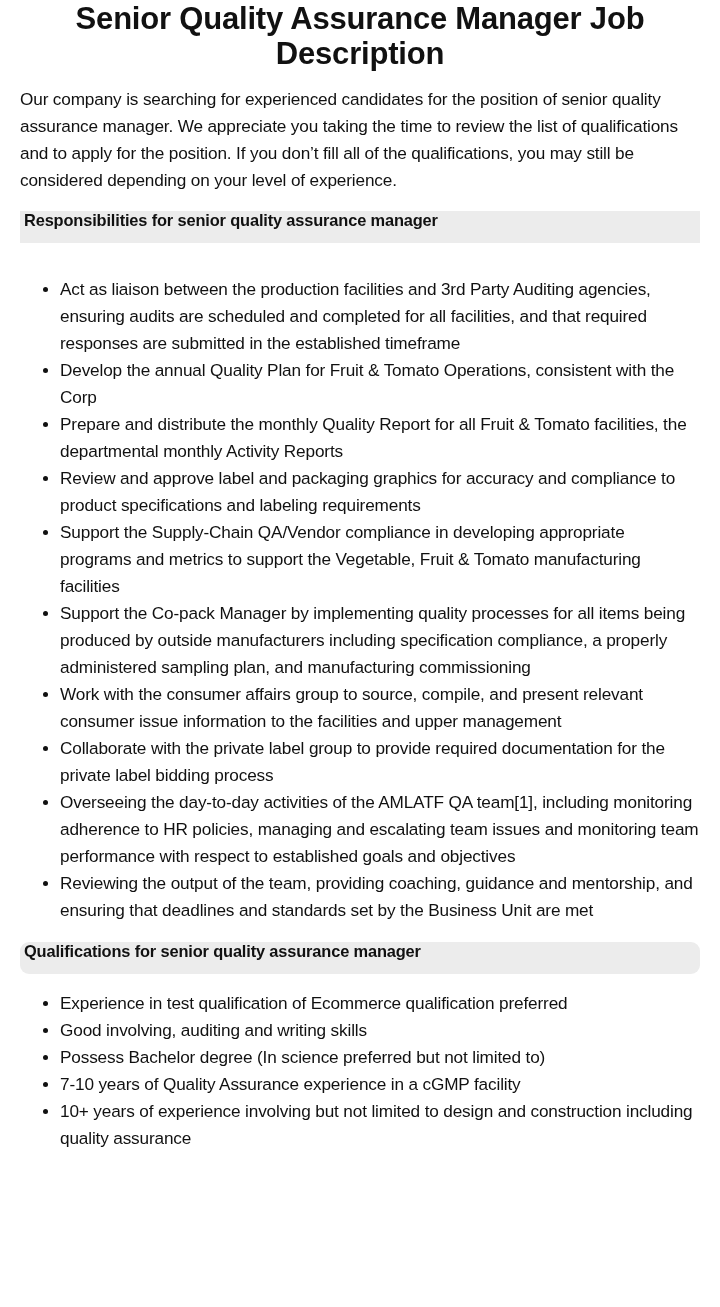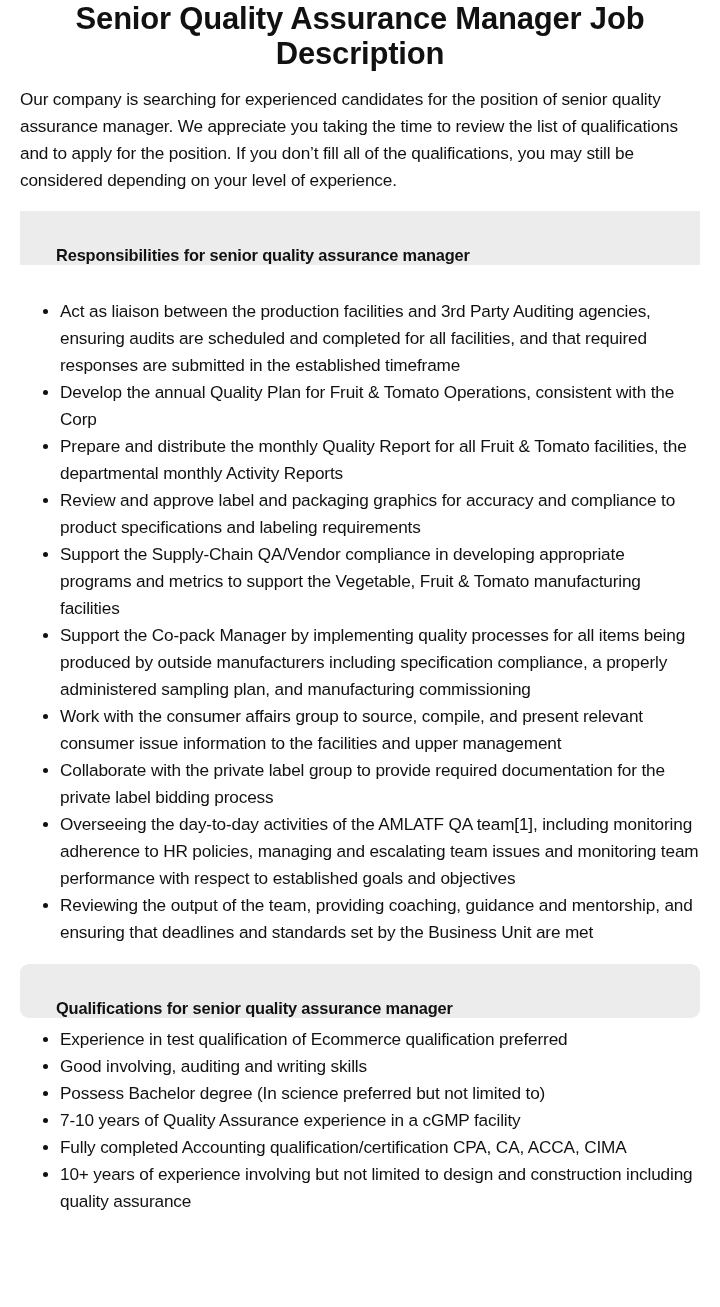--- a/index.html
+++ b/index.html
@@ -22,39 +22,39 @@
     letter-spacing: -0.2px;
   }
   p.intro {
     font-size: 17.2px;
     line-height: 27px;
     margin-top: 15px;
     letter-spacing: -0.15px;
   }
   .section-header {
     background: #ececec;
-    padding: 0 36px;
-    height: 54px;
+    padding: 0 4px;
+    height: 32px;
     display: flex;
-    align-items: flex-end;
+    align-items: flex-start;
     font-weight: 700;
     font-size: 16.4px;
     letter-spacing: -0.15px;
   }
   .section-header.resp { margin-top: 17px; }
   .section-header.qual { margin-top: 18px; border-radius: 9px; }
   ul.list {
     list-style: none;
     padding-left: 40px;
     font-size: 17.2px;
     line-height: 27px;
     letter-spacing: -0.15px;
   }
   ul.list.resp { margin-top: 33px; }
-  ul.list.qual { margin-top: 8px; }
+  ul.list.qual { margin-top: 16px; }
   ul.list li {
     position: relative;
   }
   ul.list li .bullet {
     position: absolute;
     left: -17px;
     top: 11px;
     width: 5px;
     height: 5px;
     border-radius: 50%;
@@ -85,16 +85,15 @@
   </ul>
 
   <div class="section-header qual">
     <span>Qualifications for senior quality assurance manager</span>
   </div>
   <ul class="list qual">
     <li><span class="bullet"></span><span>Experience in test qualification of Ecommerce qualification preferred</span></li>
     <li><span class="bullet"></span><span>Good involving, auditing and writing skills</span></li>
     <li><span class="bullet"></span><span>Possess Bachelor degree (In science preferred but not limited to)</span></li>
     <li><span class="bullet"></span><span>7-10 years of Quality Assurance experience in a cGMP facility</span></li>
-    <li><span class="bullet"></span><span>Fully completed Accounting qualification/certification CPA, CA, ACCA, CIMA</span></li>
     <li><span class="bullet"></span><span>10+ years of experience involving but not limited to design and construction including quality assurance</span></li>
   </ul>
 </div>
 
 </body></html>

